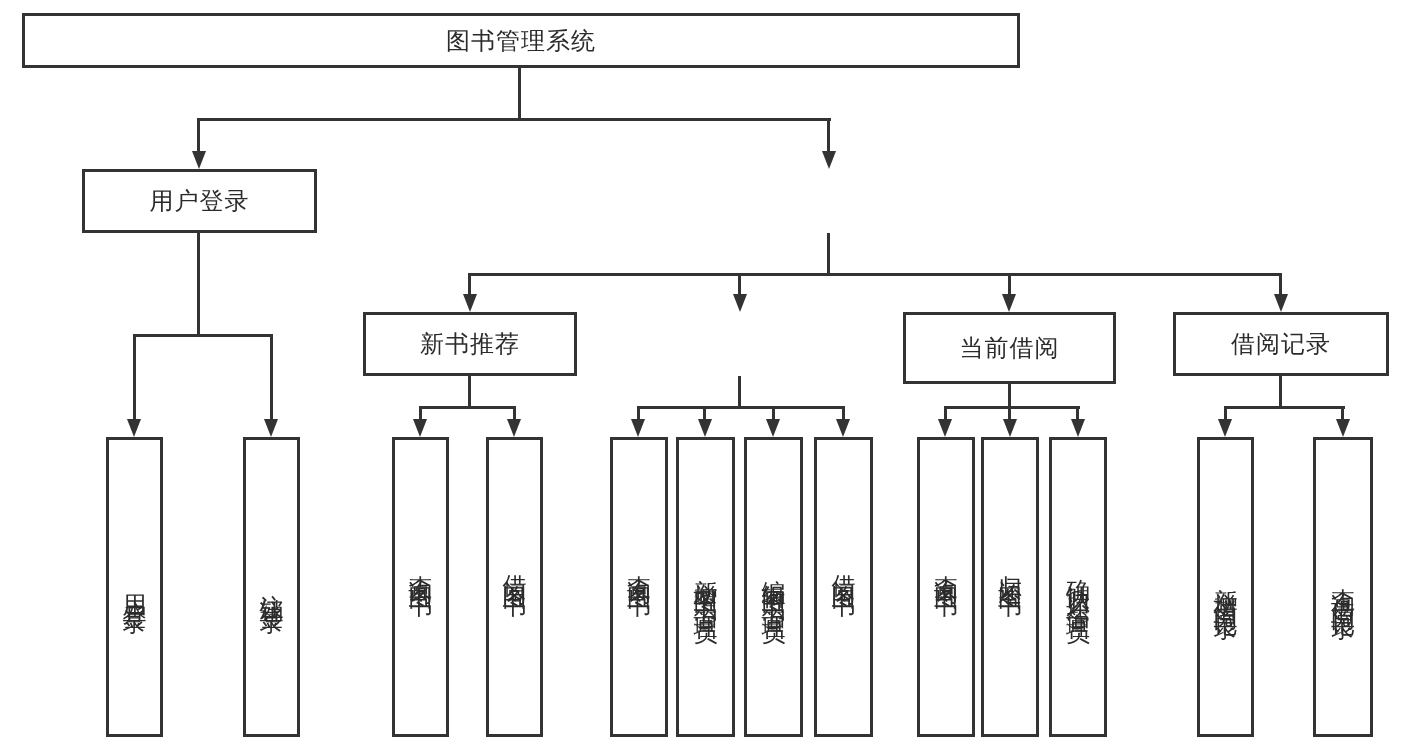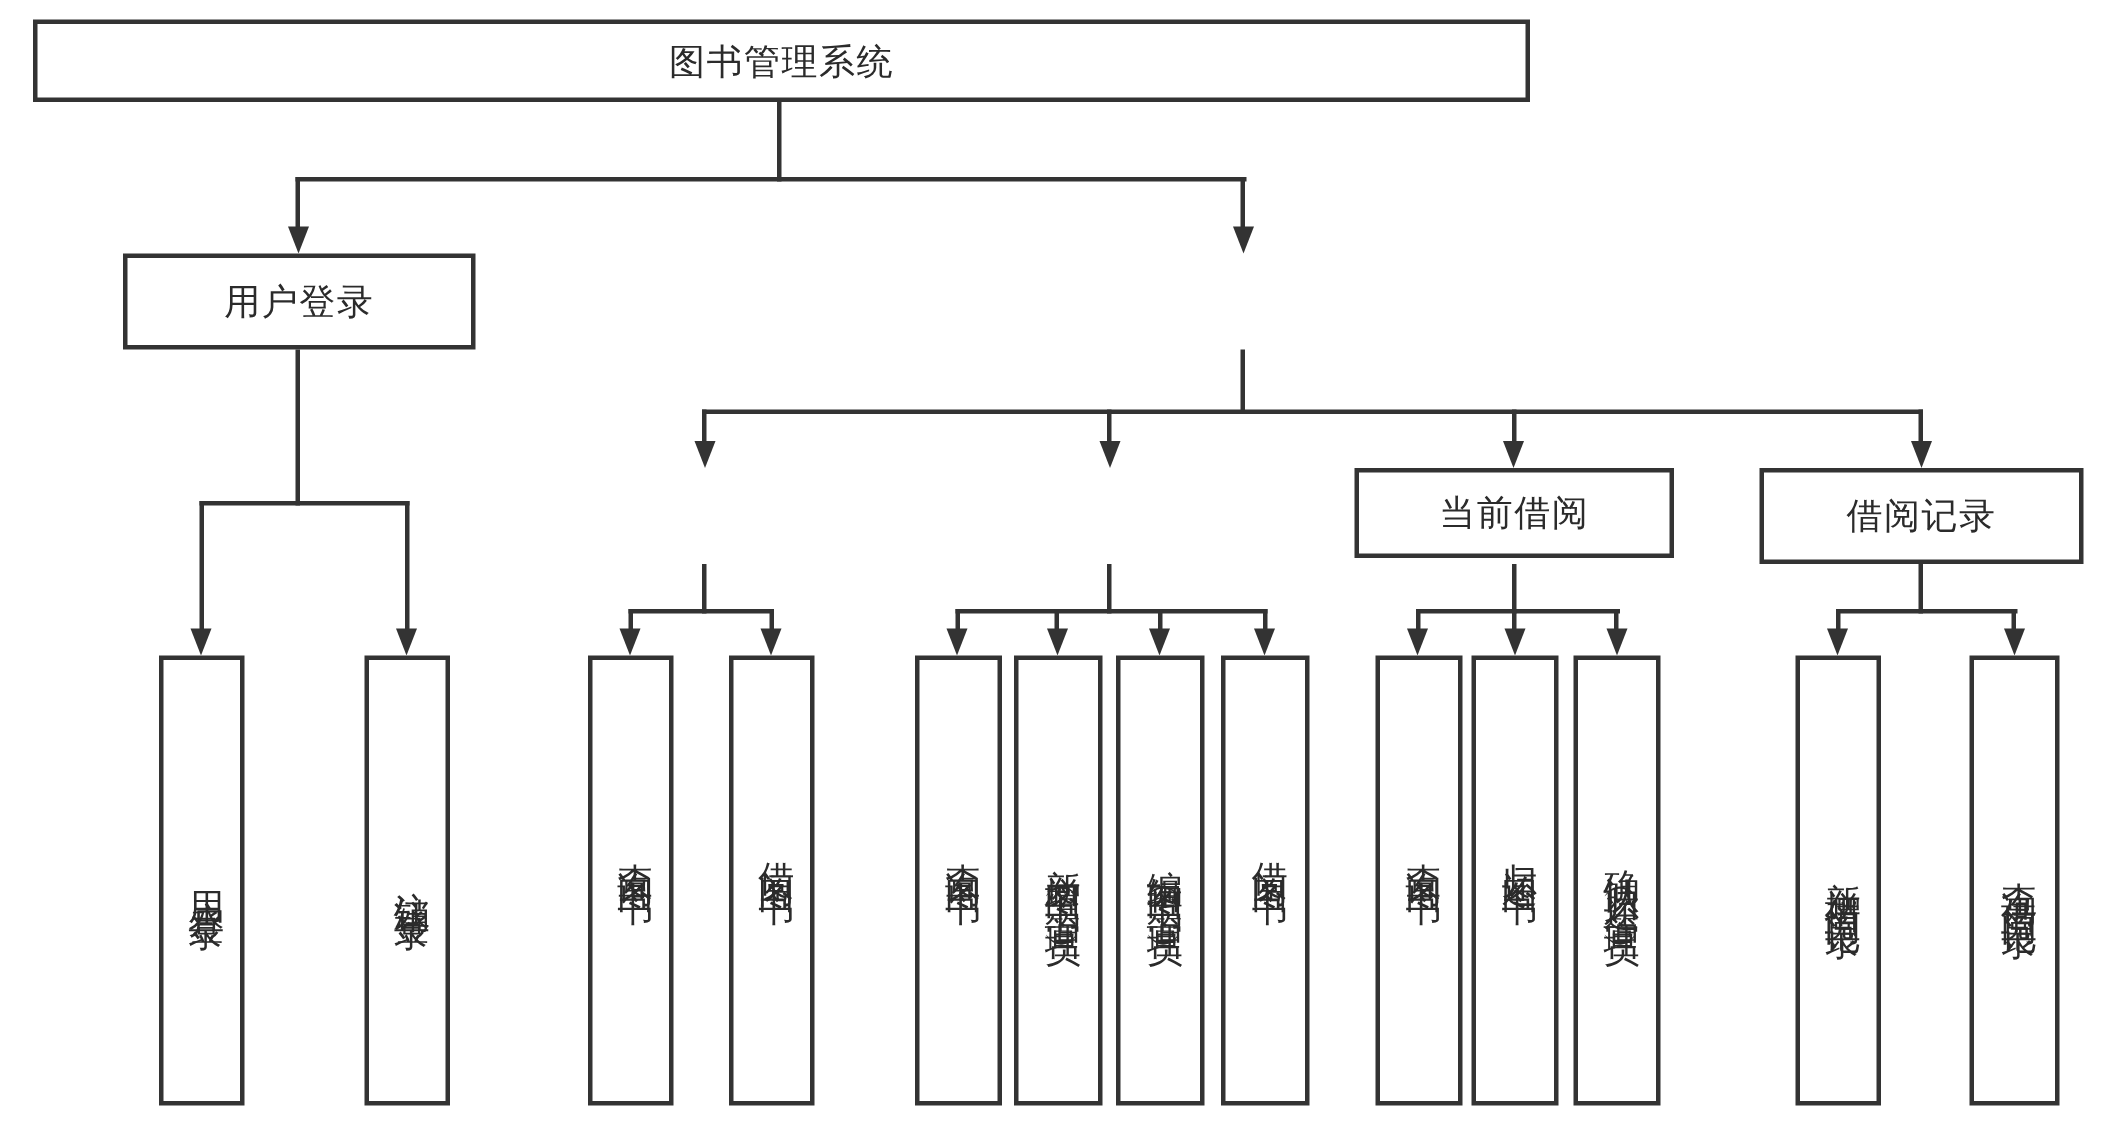--- a/index.html
+++ b/index.html
@@ -1,21 +1,21 @@
 <!DOCTYPE html>
 <html><head>
 <meta charset="utf-8">
 <style>
   html, body { margin: 0; padding: 0; background: #fff; }
   .stage {
     position: relative;
     width: 1405px;
     height: 747px;
     background: #ffffff;
-    font-family: Liberation Mono, monospace;
+    font-family: Liberation Sans, sans-serif;
     overflow: hidden;
   }
   .box {
     position: absolute;
     box-sizing: border-box;
     border: 3px solid #333333;
     background: #ffffff;
     display: flex;
     align-items: center;
     justify-content: center;
@@ -130,23 +130,26 @@
 
   <div class="box" style="left:22px; top:13px; width:998px; height:55px;">
     <span>图书管理系统</span>
   </div>
 
   <div class="box" style="left:82px; top:169px; width:235px; height:64px;">
     <span>用户登录</span>
   </div>
 
 
-
-
-  <div class="box" style="left:903px; top:312px; width:213px; height:60px;">
+  <div class="box" style="left:363px; top:312px; width:214px; height:64px;">
+    <span>新书推荐</span>
+  </div>
+
+
+  <div class="box" style="left:903px; top:312px; width:213px; height:72px;">
     <span>当前借阅</span>
   </div>
 
   <div class="box" style="left:1173px; top:312px; width:216px; height:64px;">
     <span>借阅记录</span>
   </div>
 
   <div class="vbox" style="left:106px; width:57px;">
     <span class="vtext">用户登录</span>
   </div>

